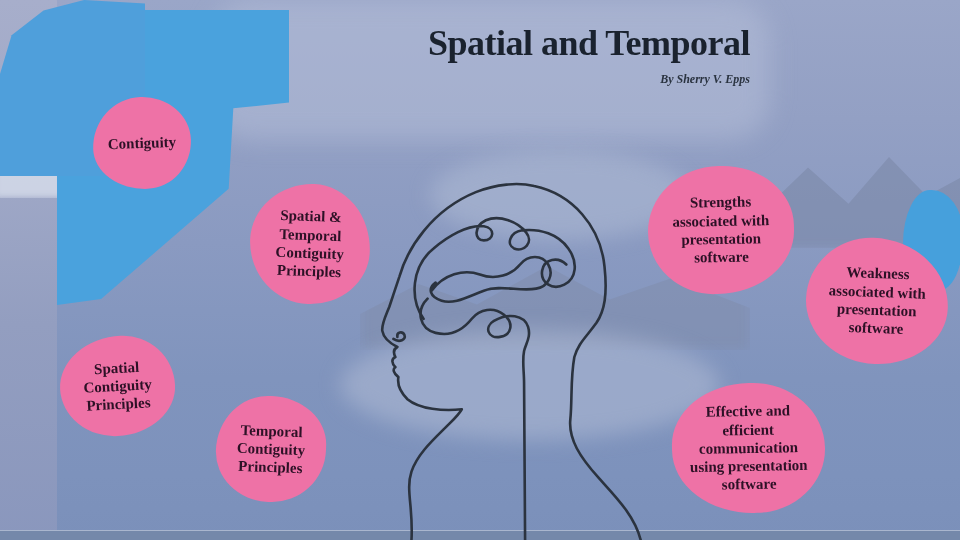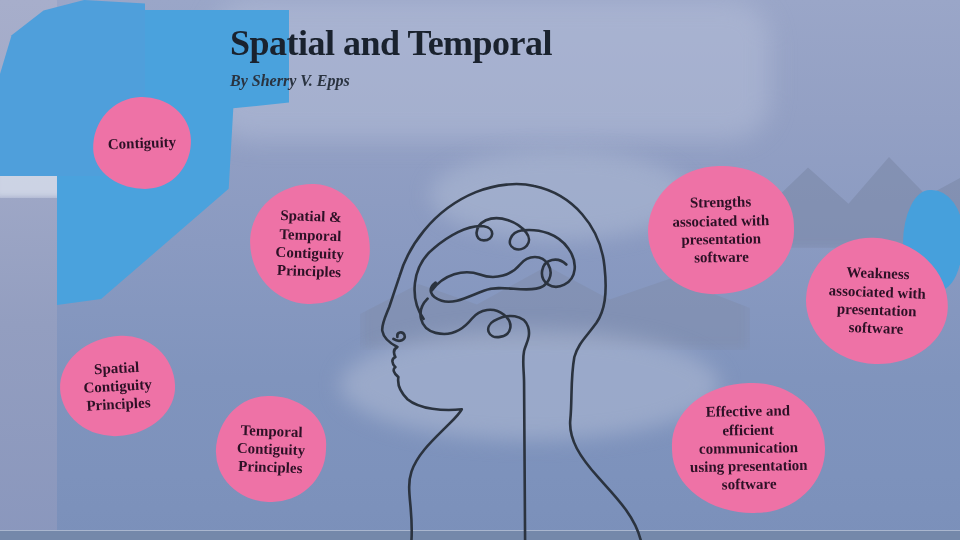--- a/index.html
+++ b/index.html
@@ -60,28 +60,28 @@
     border-radius:46% 54% 40% 60% / 55% 45% 52% 48%;
     background:#46a0dc;
   }
   .blue-right-big{
     left:820px;top:358px;width:145px;height:176px;
     background:#4f9fdb;
     clip-path:polygon(8% 20%,30% 6%,58% 0,100% 2%,100% 100%,0 100%,0 42%);
   }
   
   .title-wrap{
-    position:absolute;left:230px;top:22px;width:520px;text-align:left;z-index:6;
+    position:absolute;left:230px;top:22px;width:520px;text-align:right;z-index:6;
   }
   .title-line{
     font-size:36px;font-weight:700;line-height:1.22;color:#1a222e;
     letter-spacing:-0.5px;
   }
   .byline{
-    margin-top:6px;font-size:16px;font-style:italic;font-weight:700;color:#2a3340;
+    margin-top:6px;font-size:12px;font-style:italic;font-weight:700;color:#2a3340;
   }
   
   .bubble{
     position:absolute;z-index:5;
     background:#ee72a6;
     display:flex;align-items:center;justify-content:center;text-align:center;
     font-weight:700;font-size:15px;line-height:1.22;color:#2d1126;
     padding:8px;box-sizing:border-box;
   }
   .b1{left:93px;top:97px;width:98px;height:92px;

